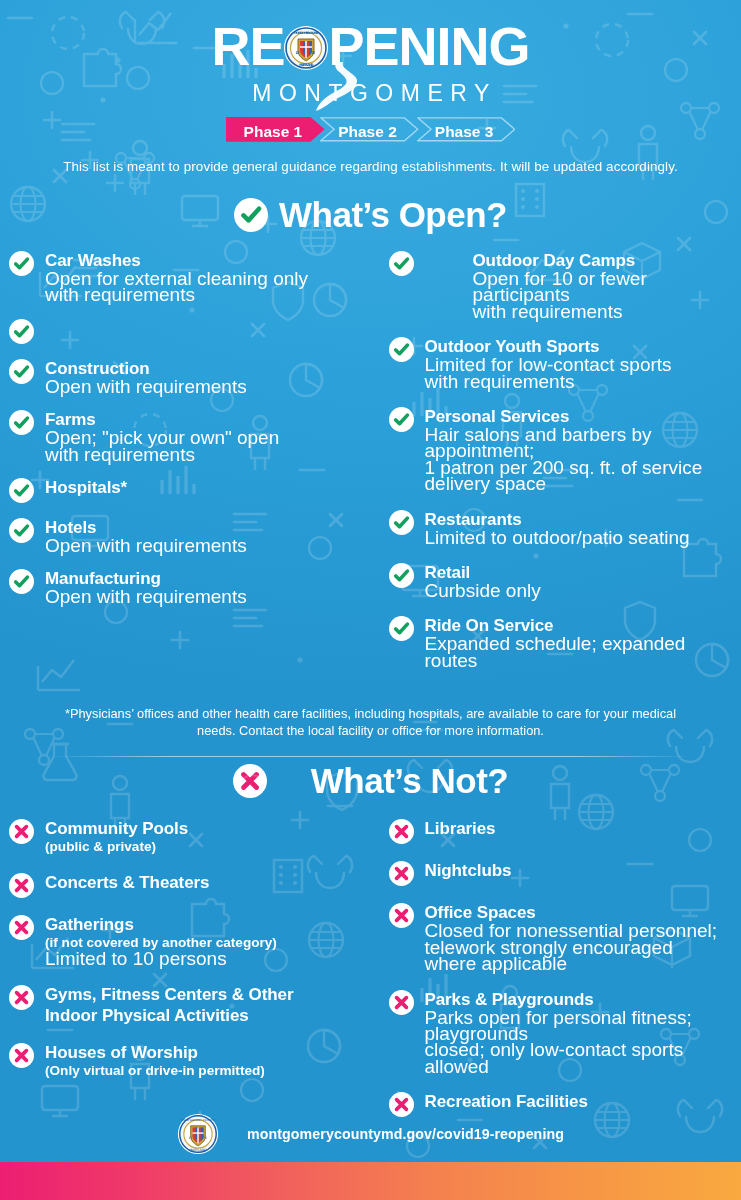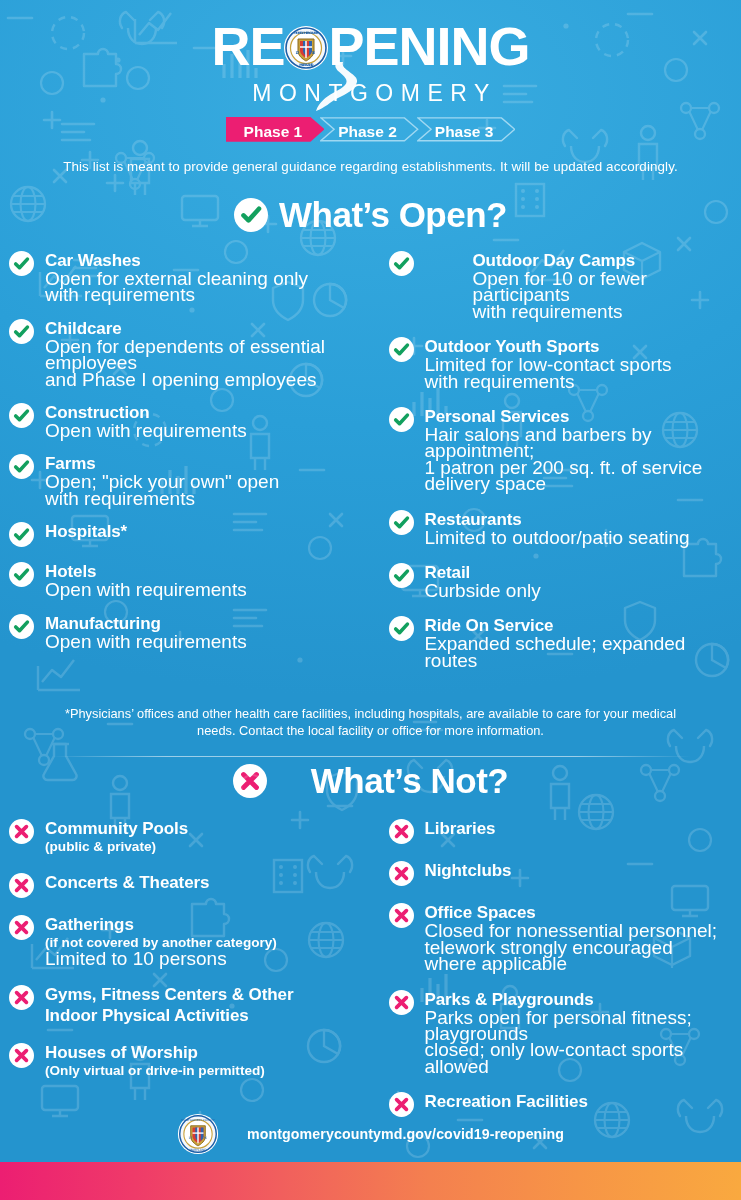--- a/index.html
+++ b/index.html
@@ -431,21 +431,20 @@
               <circle cx="12.5" cy="12.5" r="12.5" fill="#ffffff"></circle>
               <path d="M6.7 12.9l3.8 3.8 7.9-8.6" fill="none" stroke="#12a05e" stroke-width="3.6" stroke-linecap="round" stroke-linejoin="round"></path>
             </svg></span>
           <span class="body"><span class="name"><span style="display:block">Car Washes</span></span><span class="desc"><span style="display:block">Open for external cleaning only</span><span style="display:block">with requirements</span></span></span>
         </div>
         <div class="item" style="margin-bottom: 14px;">
           <span class="mark"><svg viewBox="0 0 25 25" xmlns="http://www.w3.org/2000/svg">
               <circle cx="12.5" cy="12.5" r="12.5" fill="#ffffff"></circle>
               <path d="M6.7 12.9l3.8 3.8 7.9-8.6" fill="none" stroke="#12a05e" stroke-width="3.6" stroke-linecap="round" stroke-linejoin="round"></path>
             </svg></span>
-          <span class="body"><span class="name"><span style="display:block">Childcare</span></span><span class="desc"><span style="display:block">Open for dependents of essential employees</span><span style="display:block">and Phase I opening employees</span></span></span>
         </div>
         <div class="item" style="margin-bottom: 14px;">
           <span class="mark"><svg viewBox="0 0 25 25" xmlns="http://www.w3.org/2000/svg">
               <circle cx="12.5" cy="12.5" r="12.5" fill="#ffffff"></circle>
               <path d="M6.7 12.9l3.8 3.8 7.9-8.6" fill="none" stroke="#12a05e" stroke-width="3.6" stroke-linecap="round" stroke-linejoin="round"></path>
             </svg></span>
           <span class="body"><span class="name"><span style="display:block">Construction</span></span><span class="desc"><span style="display:block">Open with requirements</span></span></span>
         </div>
         <div class="item" style="margin-bottom: 14px;">
           <span class="mark"><svg viewBox="0 0 25 25" xmlns="http://www.w3.org/2000/svg">

